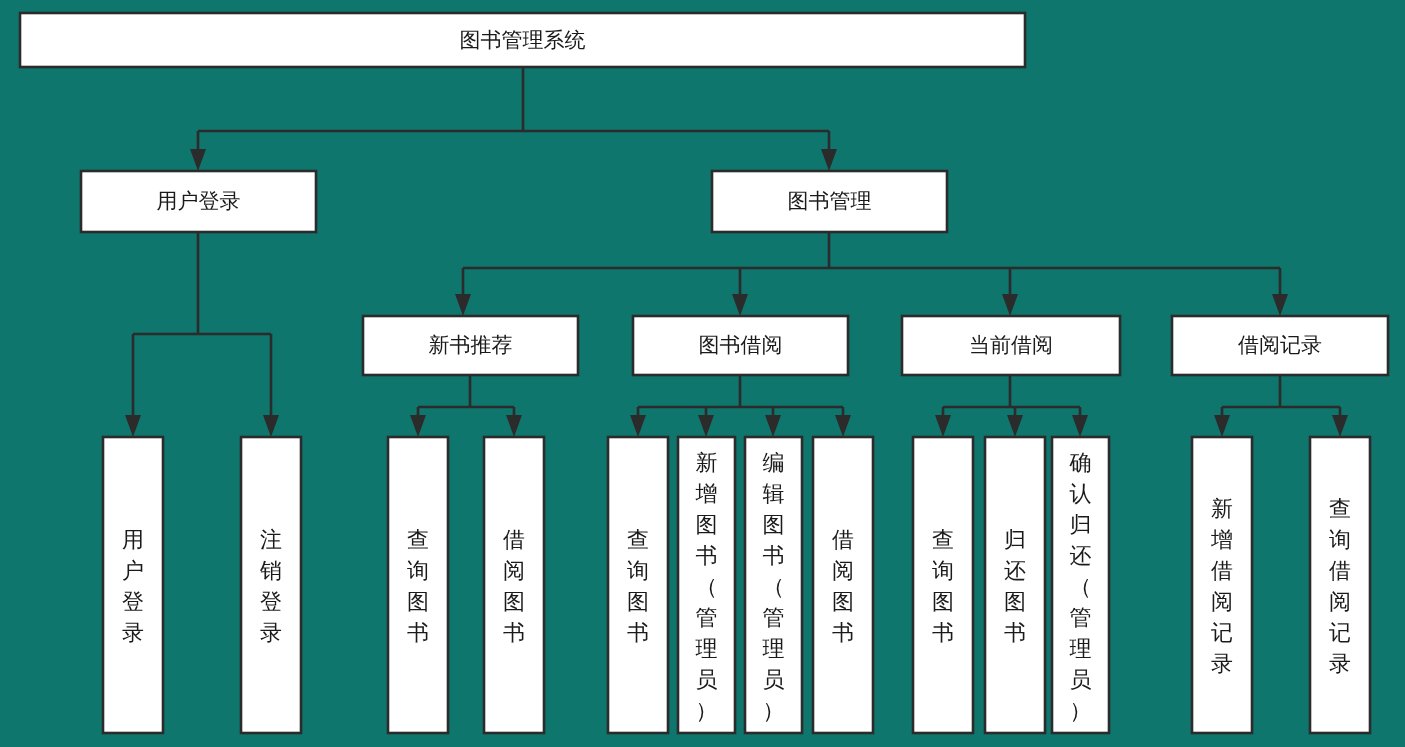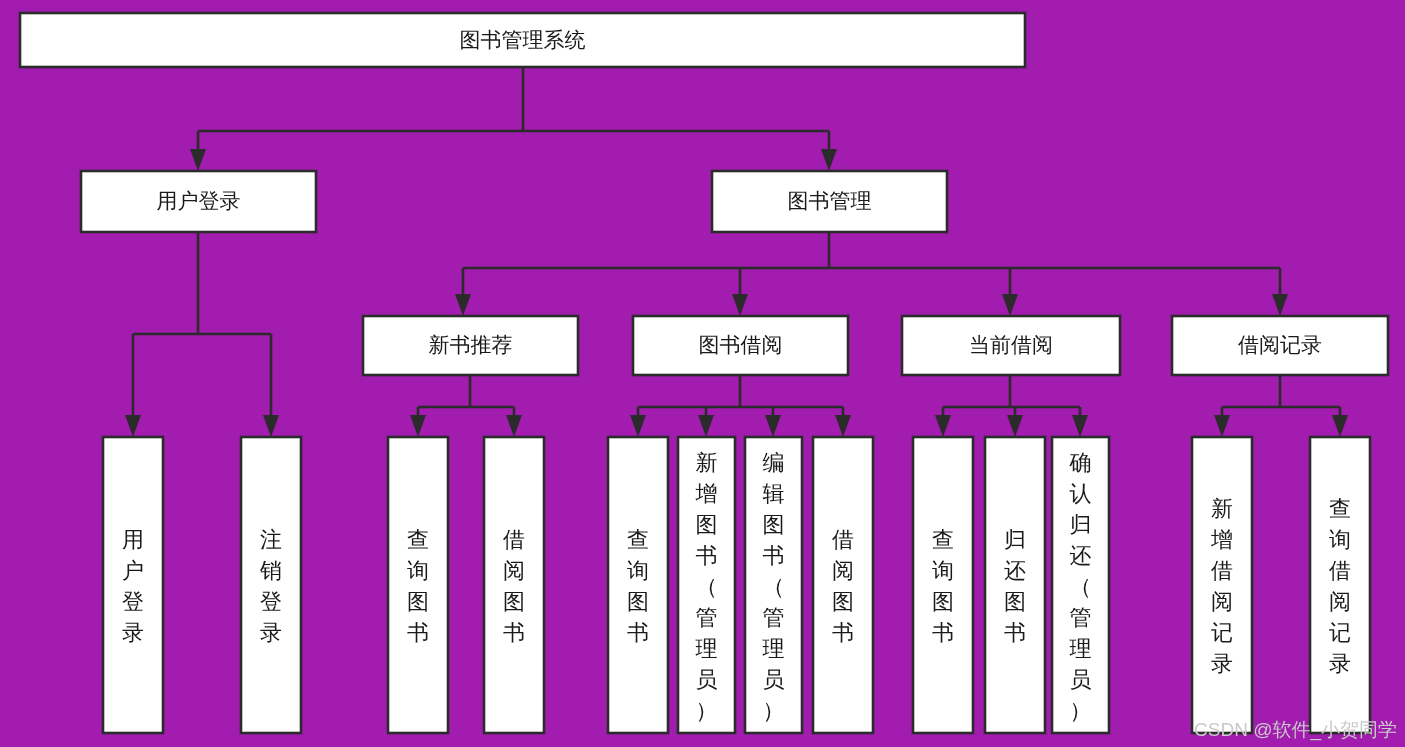--- a/index.html
+++ b/index.html
@@ -10,21 +10,21 @@
   body {
     width: 1405px;
     height: 747px;
     font-family: "Liberation Sans", sans-serif;
     overflow: hidden;
   }
   #diagram-root {
     position: relative;
     width: 1405px;
     height: 747px;
-    background: #a21caf;
+    background: #0f766e;
   }
   svg#tree {
     position: absolute;
     left: 0;
     top: 0;
     width: 1405px;
     height: 747px;
   }
   .node-rect {
     fill: #ffffff;
@@ -208,14 +208,13 @@
         <g>
           <rect class="node-rect" x="1192" y="437" width="60" height="296"></rect>
           <text x="1222" y="516.18" text-anchor="middle" font-size="22" font-family="&quot;Liberation Sans&quot;, sans-serif" fill="#1a1a1a"><tspan x="1222" dy="0">新</tspan><tspan x="1222" dy="31">增</tspan><tspan x="1222" dy="31">借</tspan><tspan x="1222" dy="31">阅</tspan><tspan x="1222" dy="31">记</tspan><tspan x="1222" dy="31">录</tspan></text>
         </g>
         <g>
           <rect class="node-rect" x="1310" y="437" width="60" height="296"></rect>
           <text x="1340" y="516.18" text-anchor="middle" font-size="22" font-family="&quot;Liberation Sans&quot;, sans-serif" fill="#1a1a1a"><tspan x="1340" dy="0">查</tspan><tspan x="1340" dy="31">询</tspan><tspan x="1340" dy="31">借</tspan><tspan x="1340" dy="31">阅</tspan><tspan x="1340" dy="31">记</tspan><tspan x="1340" dy="31">录</tspan></text>
         </g>
       </g>
   </svg>
-  <div class="watermark">CSDN @软件_小贺同学</div>
 </div>
 
 </body></html>

